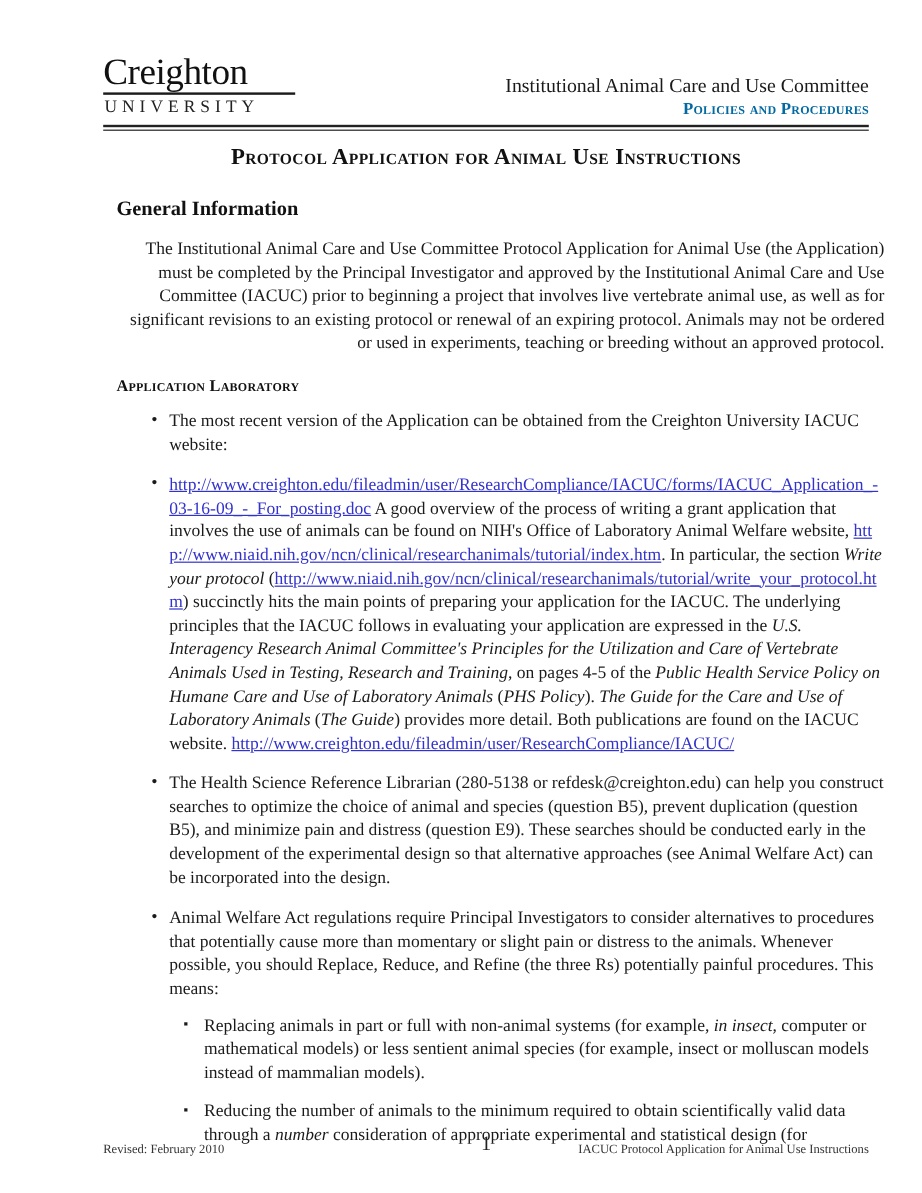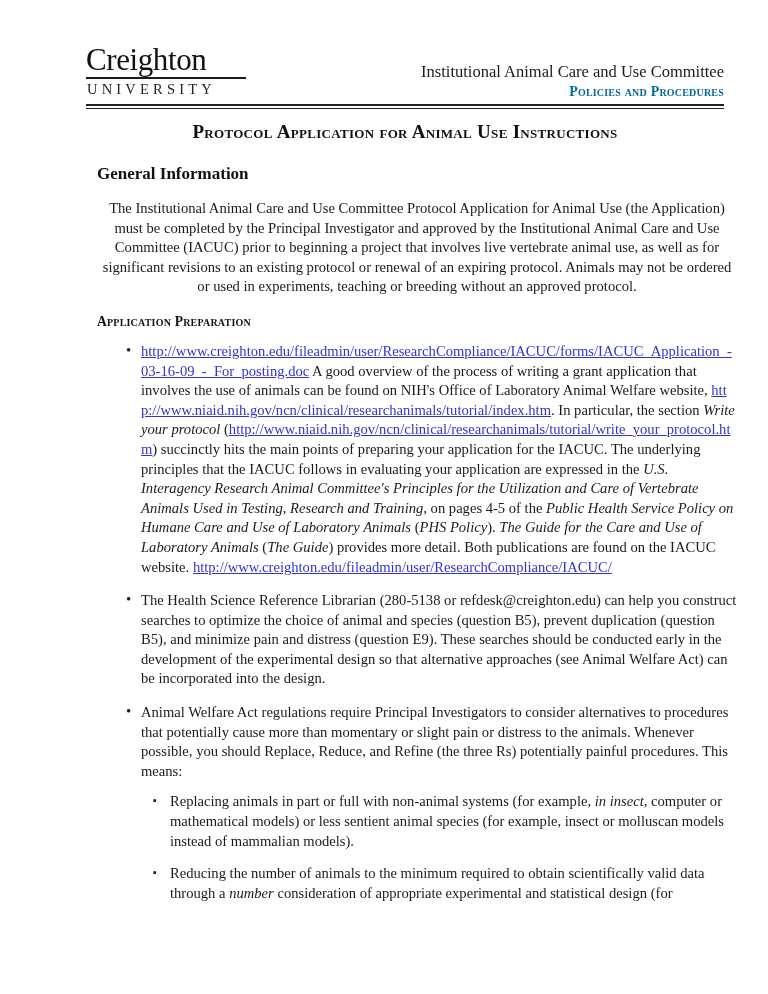--- a/index.html
+++ b/index.html
@@ -116,21 +116,21 @@
   }
   .h2 {
     font-size: 17px;
     line-height: 22px;
     font-weight: bold;
     margin: 0 0 14px 0;
     color: #111;
   }
   p.body {
     margin: 0 0 14px 0;
-    text-align: center;
+    text-align: right;
   }
   .h3 {
     font-size: 13.6px;
     line-height: 18px;
     font-weight: bold;
     font-variant: small-caps;
     letter-spacing: 0.2px;
     margin: 16px 0 11px 0;
     color: #111;
   }
@@ -229,24 +229,27 @@
   <div class="header-rule"></div>
 
   <div class="doc-title">Protocol Application for Animal Use Instructions</div>
 
   <div class="content">
 
     <div class="h2">General Information</div>
 
     <p class="body">The Institutional Animal Care and Use Committee Protocol Application for Animal Use (the Application) must be completed by the Principal Investigator and approved by the Institutional Animal Care and Use Committee (IACUC) prior to beginning a project that involves live vertebrate animal use, as well as for significant revisions to an existing protocol or renewal of an expiring protocol.  Animals may not be ordered or used in experiments, teaching or breeding without an approved protocol.</p>
 
-    <div class="h3">Application Preparation</div>
+    <div class="h3">Application Laboratory</div>
 
     <ul class="lvl1">
 
+      <li>
+        <span>The most recent version of the Application can be obtained from the Creighton University IACUC website:</span>
+      </li>
 
       <li>
         <a class="lnk" href="#">http://www.creighton.edu/fileadmin/user/ResearchCompliance/IACUC/forms/IACUC_Application_-03-16-09_-_For_posting.doc</a><span> A good overview of the process of writing a grant application that involves the use of animals can be found on NIH's Office of Laboratory Animal Welfare website, </span><a class="lnk" href="#">http://www.niaid.nih.gov/ncn/clinical/researchanimals/tutorial/index.htm</a><span>.  In particular, the section </span><span class="it">Write your protocol</span><span> (</span><a class="lnk" href="#">http://www.niaid.nih.gov/ncn/clinical/researchanimals/tutorial/write_your_protocol.htm</a><span>) succinctly hits the main points of preparing your application for the IACUC. The underlying principles that the IACUC follows in evaluating your application are expressed in the </span><span class="it">U.S. Interagency Research Animal Committee's Principles for the Utilization and Care of Vertebrate Animals Used in Testing, Research and Training</span><span>, on pages 4-5 of the </span><span class="it">Public Health Service Policy on Humane Care and Use of Laboratory Animals</span><span> (</span><span class="it">PHS Policy</span><span>).  </span><span class="it">The Guide for the Care and Use of Laboratory Animals</span><span> (</span><span class="it">The Guide</span><span>) provides more detail.  Both publications are found on the IACUC website. </span><a class="lnk" href="#">http://www.creighton.edu/fileadmin/user/ResearchCompliance/IACUC/</a>
       </li>
 
       <li>
         <span>The Health Science Reference Librarian (280-5138 or refdesk@creighton.edu) can help you construct searches to optimize the choice of animal and species (question B5), prevent duplication (question B5), and minimize pain and distress (question E9).  These searches should be conducted early in the development of the experimental design so that alternative approaches (see Animal Welfare Act) can be incorporated into the design.</span>
       </li>
 
       <li>
@@ -258,14 +261,19 @@
           </li>
           <li>
             <span>Reducing the number of animals to the minimum required to obtain scientifically valid data through a </span><span class="it">number</span><span> consideration of appropriate experimental and statistical design (for</span>
           </li>
         </ul>
       </li>
 
     </ul>
   </div>
 
+  <div class="footer">
+    <div class="footer-left">Revised: February 2010</div>
+    <div class="footer-page">1</div>
+    <div class="footer-right">IACUC Protocol Application for Animal Use Instructions</div>
+  </div>
 
 </div>
 
 </body></html>

